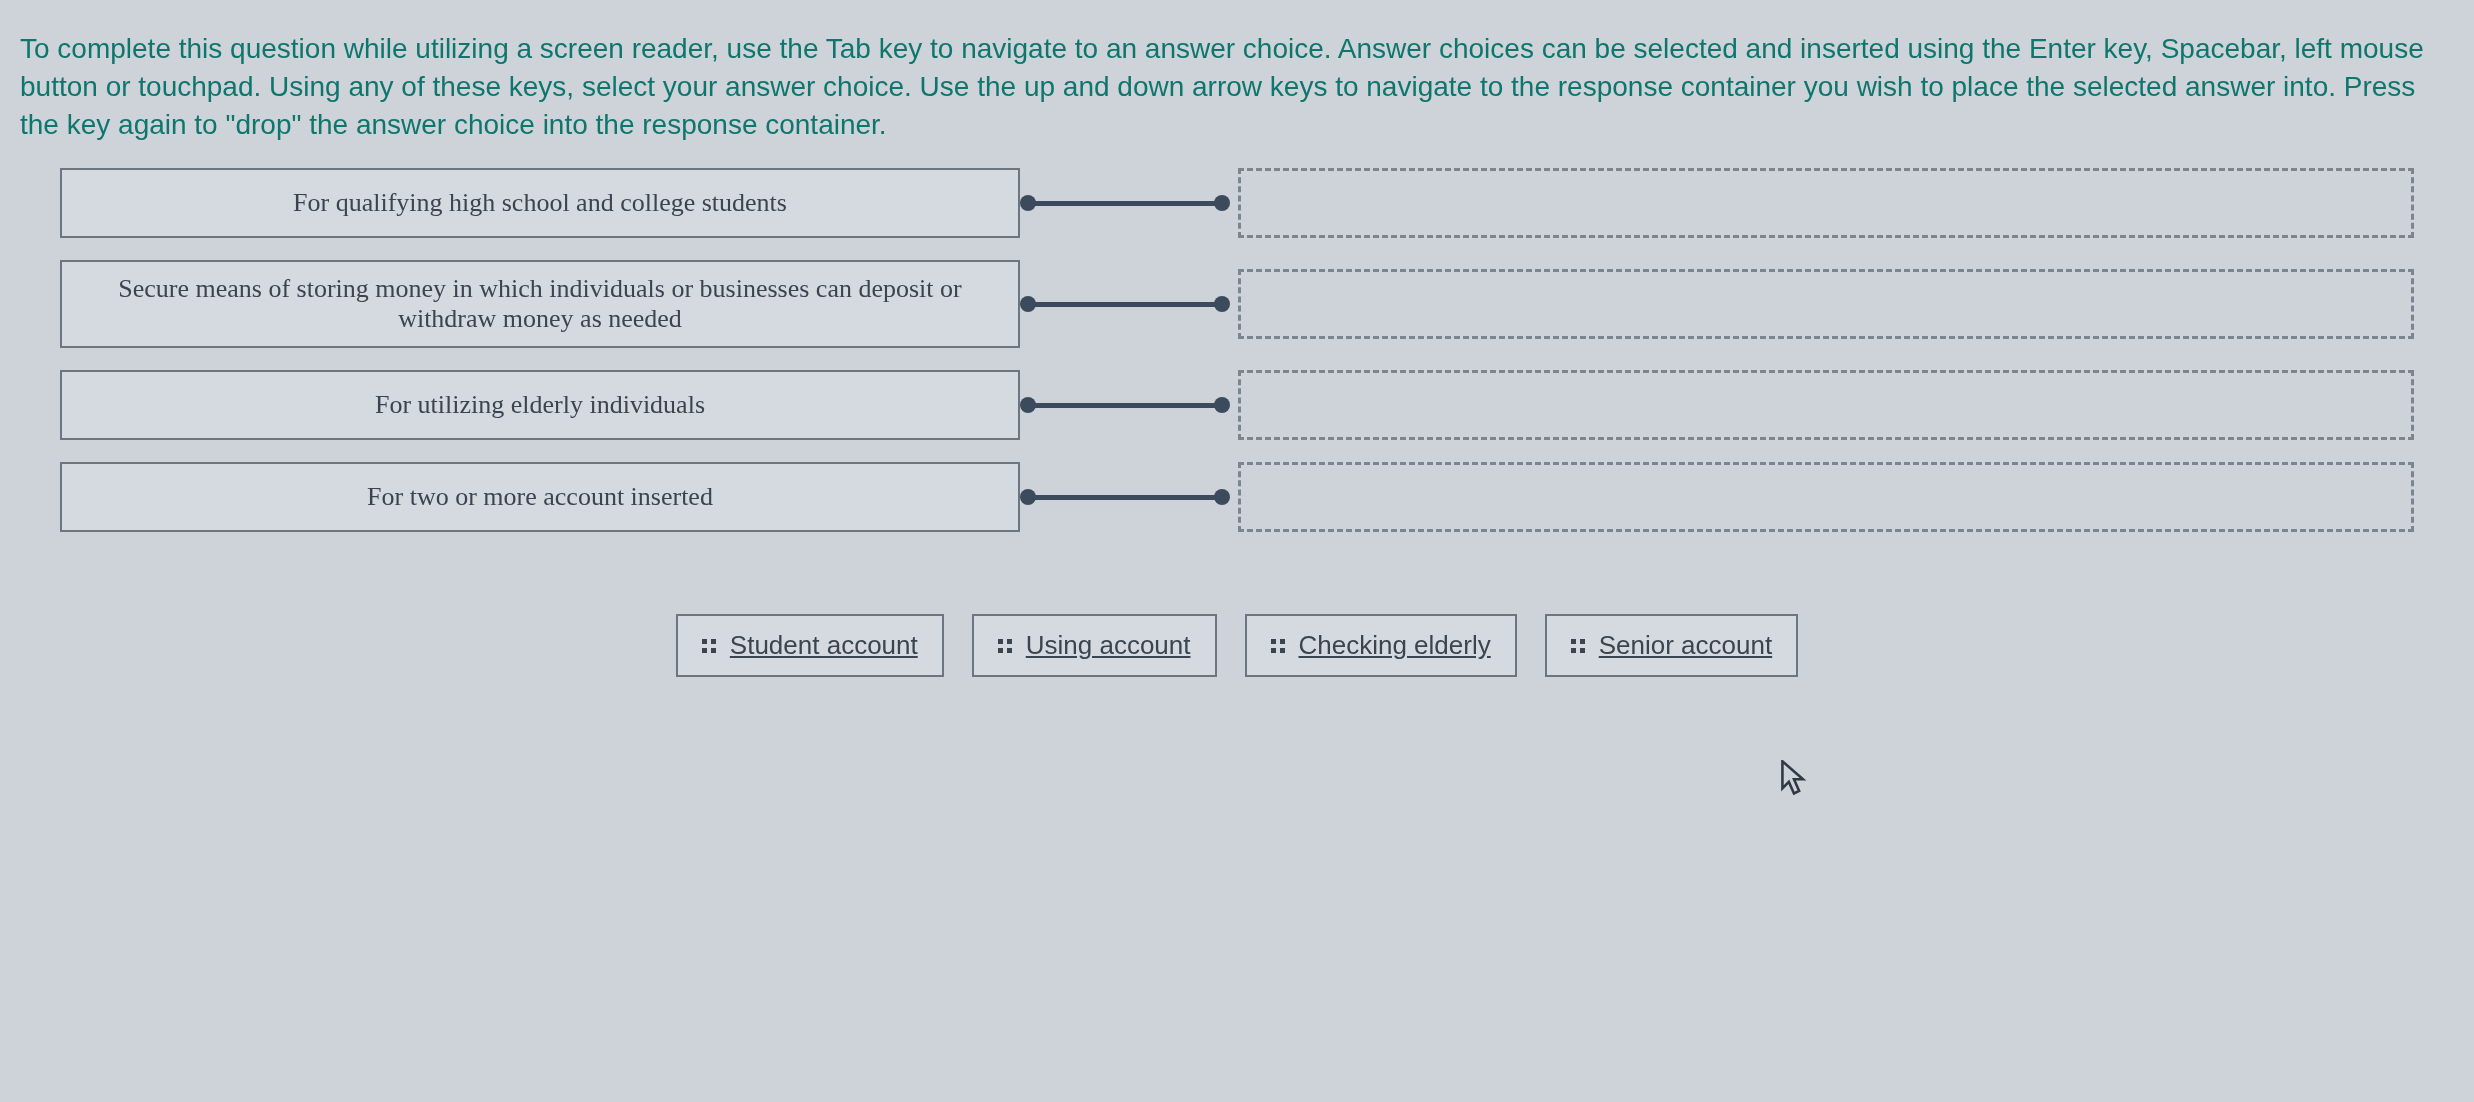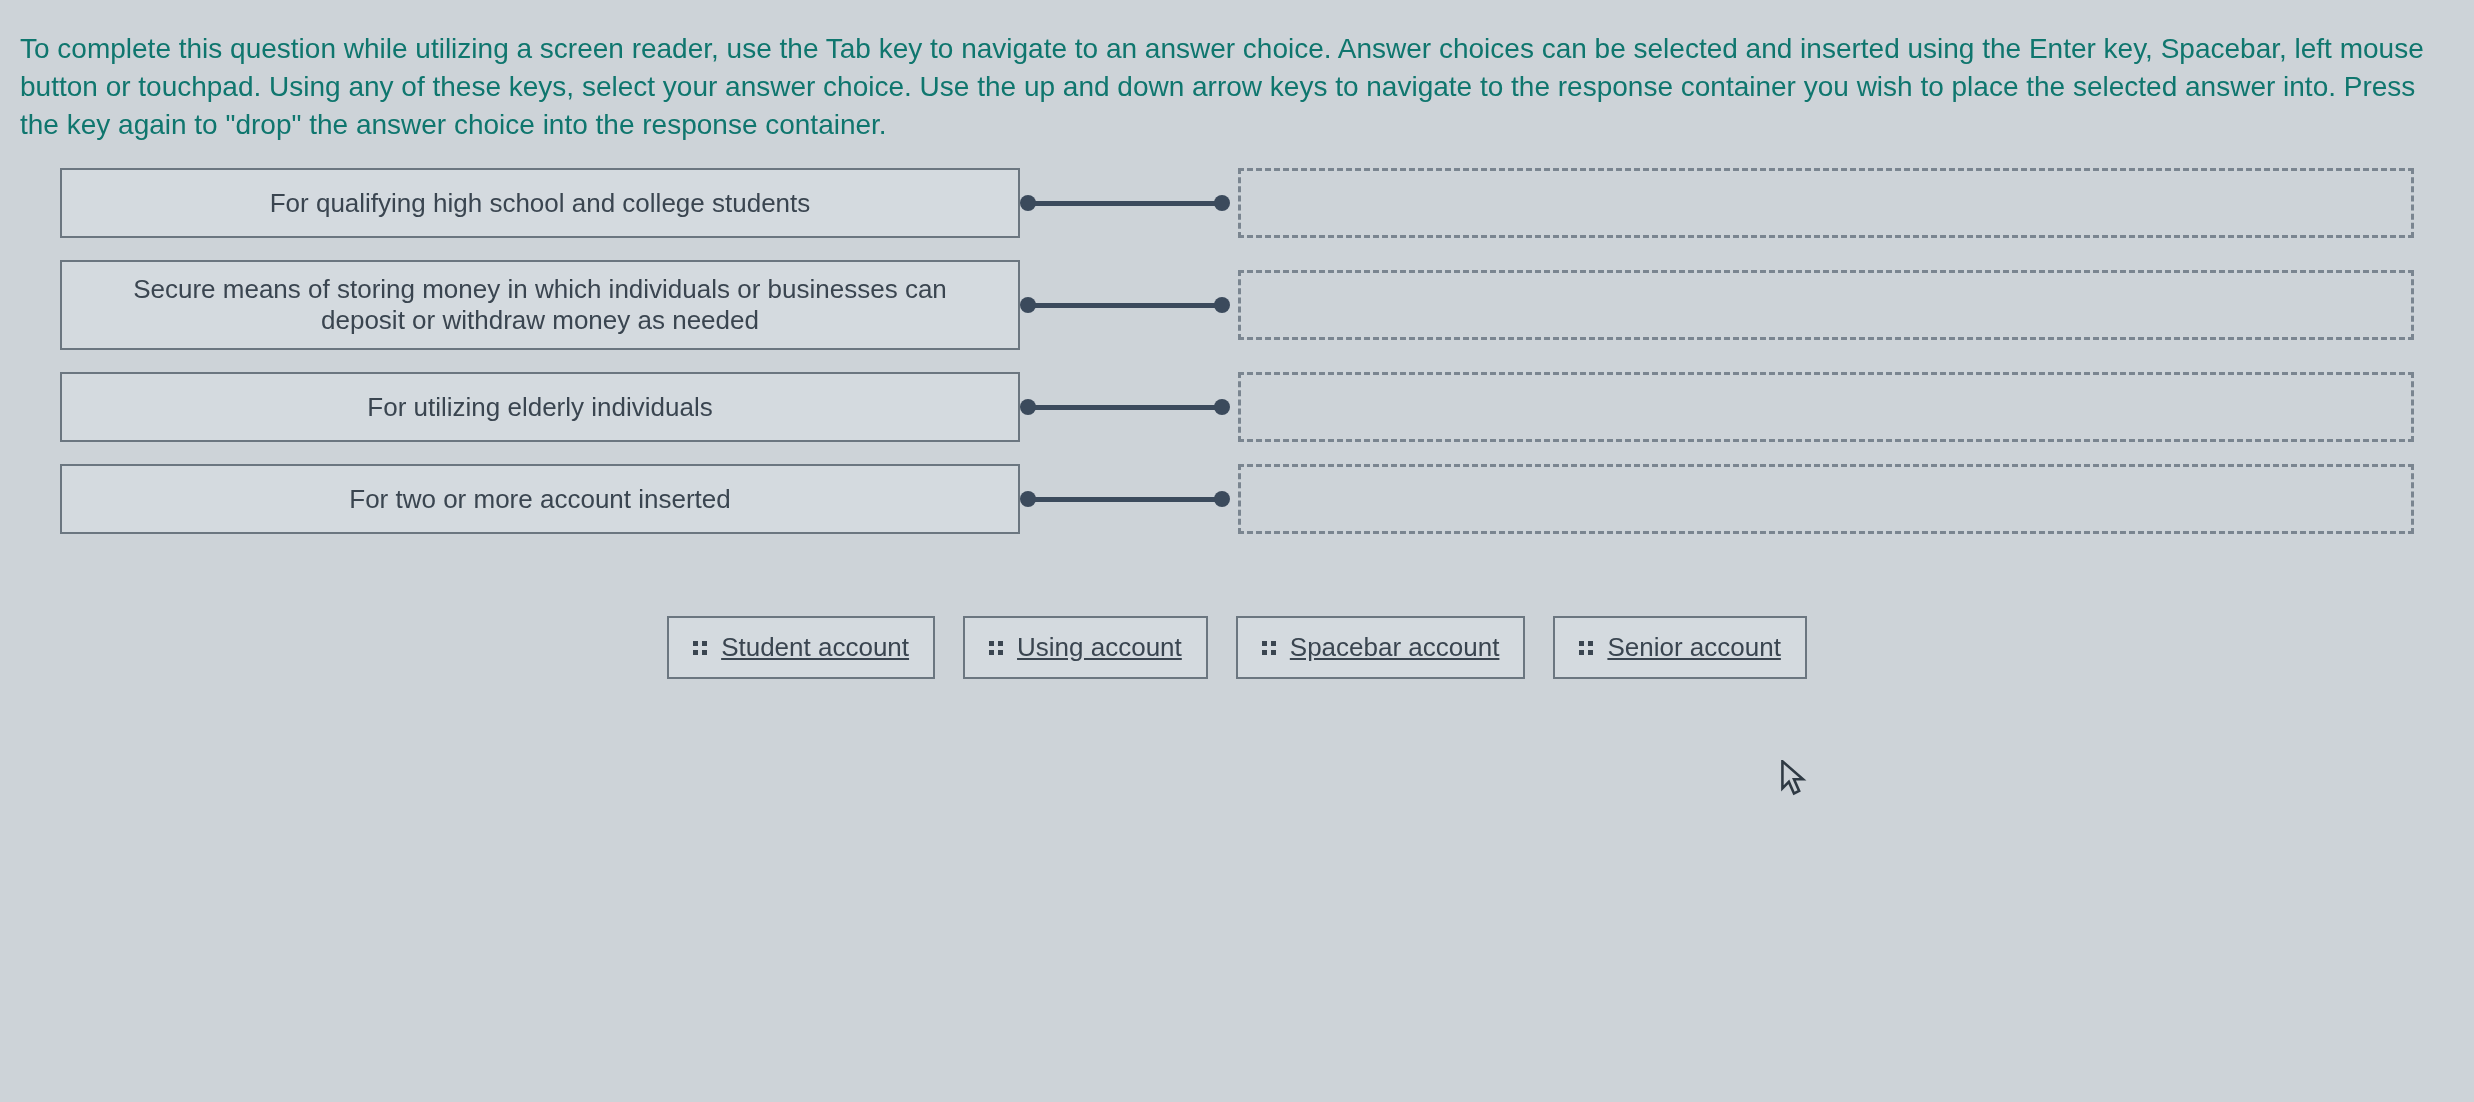--- a/index.html
+++ b/index.html
@@ -11,20 +11,21 @@
     width: 2474px;
   }
   .instructions {
     padding: 30px 20px 25px 20px;
     font-size: 28px;
     line-height: 1.35;
     color: #0f766e;
   }
   .matching-area {
     padding: 0 60px 30px 60px;
+    font-family: Liberation Serif, serif;
   }
   .match-row {
     display: flex;
     align-items: center;
     margin-bottom: 22px;
   }
   .prompt-box {
     width: 960px;
     min-height: 70px;
     border: 2px solid #6b7680;
@@ -180,21 +181,21 @@
       </span>
     <span>Using account</span>
   </div>
   <div class="choice">
     <span class="drag-handle">
         <span></span>
         <span></span>
         <span></span>
         <span></span>
       </span>
-    <span>Spacebar account</span>
+    <span>Checking elderly</span>
   </div>
   <div class="choice">
     <span class="drag-handle">
         <span></span>
         <span></span>
         <span></span>
         <span></span>
       </span>
     <span>Senior account</span>
   </div>

